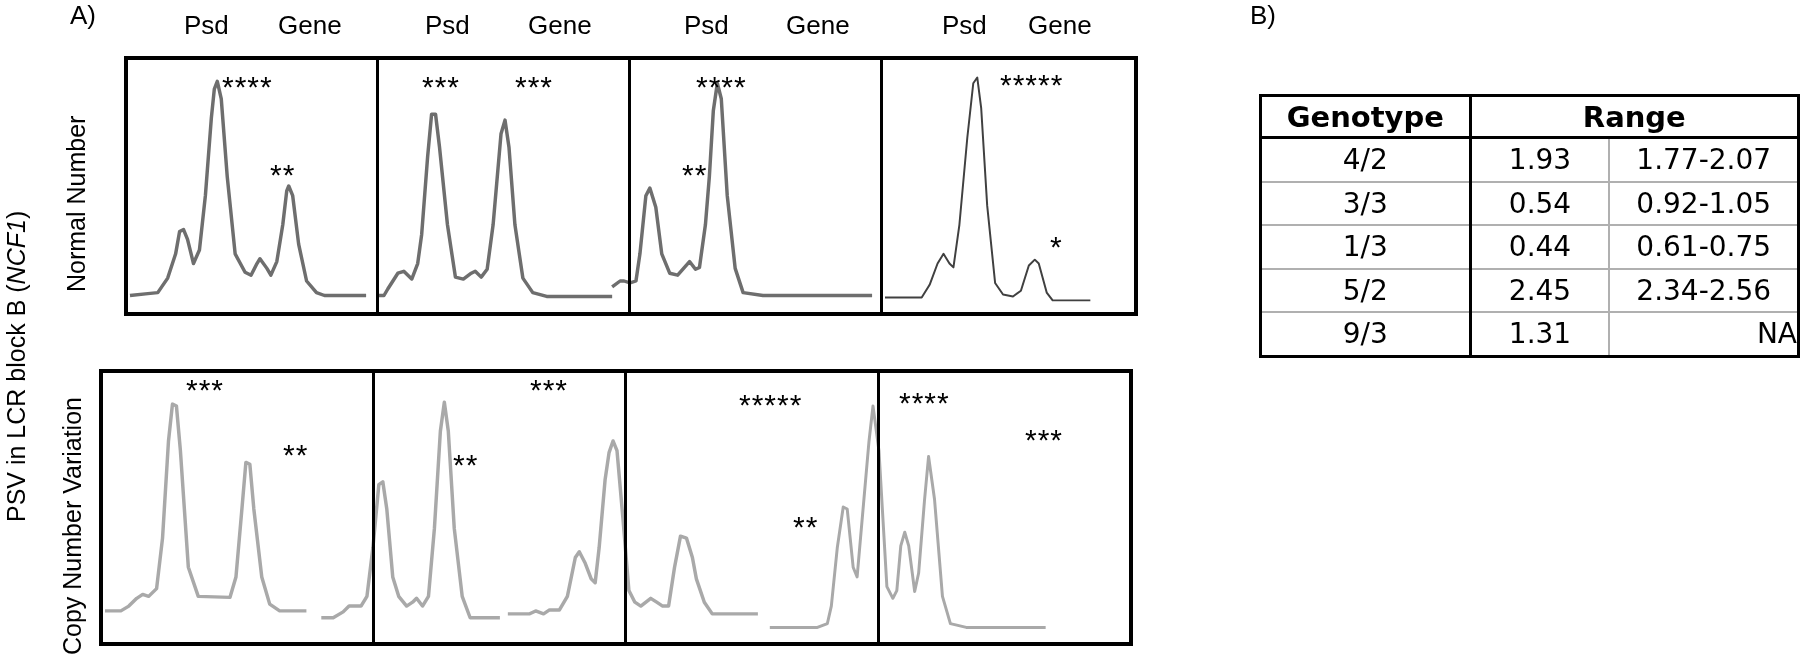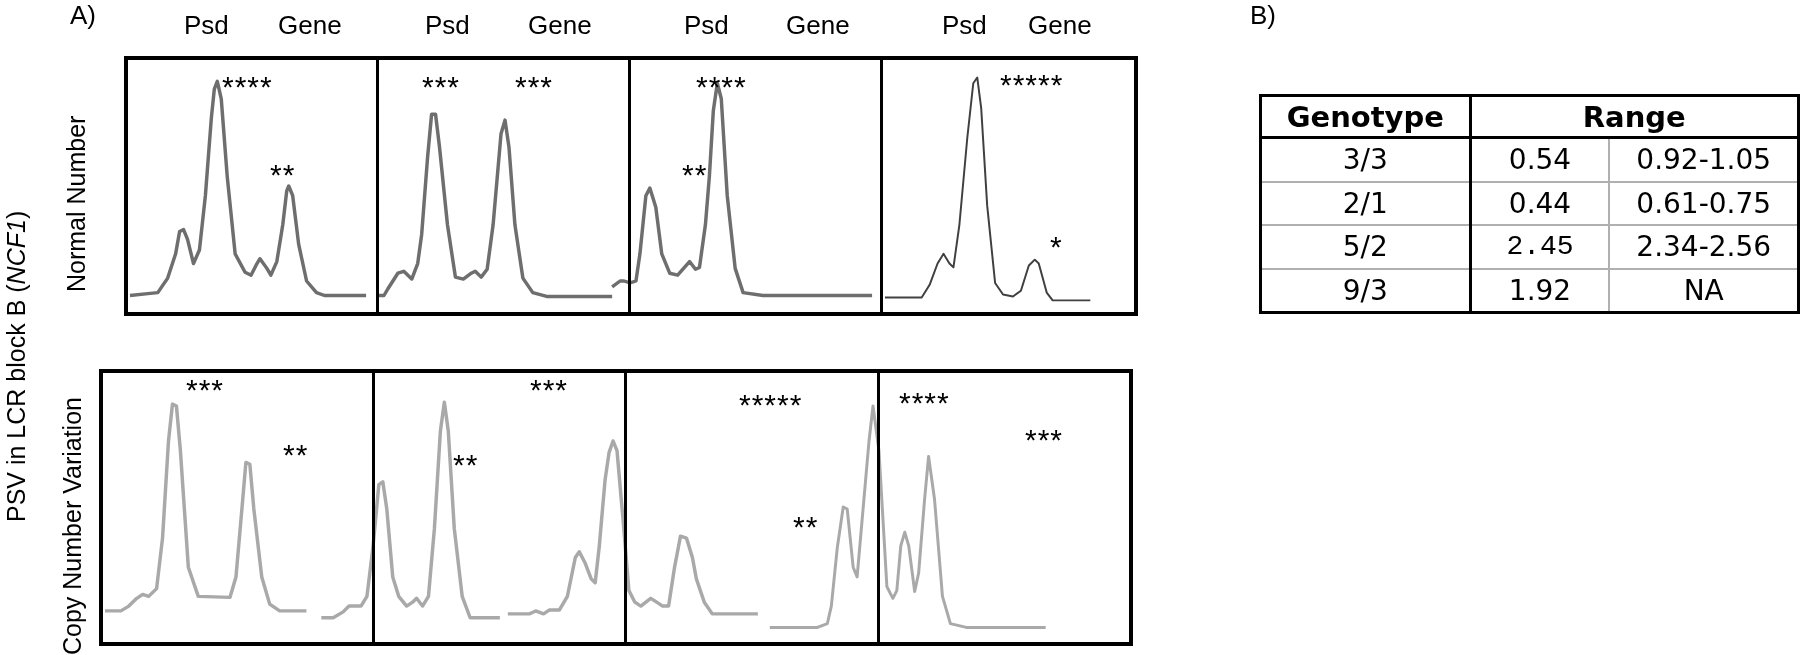--- a/index.html
+++ b/index.html
@@ -89,33 +89,38 @@
     <col style="width:210px">
       <col style="width:140px">
       <col style="width:190px">
   </colgroup>
   <tbody>
       <tr style="height:42px;">
     <th style="border-right:3px solid #000; border-bottom:3px solid #000;">Genotype</th>
     <th colspan="2" style="border-bottom:3px solid #000;">Range</th>
   </tr>
   <tr>
+    <td style="border-right:3px solid #000;">4/2</td>
+    <td style="border-right:2px solid #b0b0b0;">1.93</td>
+    <td>1.77-2.07</td>
+  </tr>
+  <tr>
     <td style="border-right:3px solid #000;">3/3</td>
     <td style="border-right:2px solid #b0b0b0;">0.54</td>
     <td>0.92-1.05</td>
   </tr>
   <tr>
-    <td style="border-right:3px solid #000;">2/1</td>
+    <td style="border-right:3px solid #000;">1/3</td>
     <td style="border-right:2px solid #b0b0b0;">0.44</td>
     <td>0.61-0.75</td>
   </tr>
   <tr>
     <td style="border-right:3px solid #000;">5/2</td>
-    <td style="border-right:2px solid #b0b0b0;font-family:Liberation Mono, monospace;">2.45</td>
+    <td style="border-right:2px solid #b0b0b0;">2.45</td>
     <td>2.34-2.56</td>
   </tr>
   <tr>
     <td style="border-right:3px solid #000; border-bottom:none;">9/3</td>
-    <td style="border-right:2px solid #b0b0b0; border-bottom:none;">1.92</td>
-    <td style="border-bottom:none;">NA</td>
+    <td style="border-right:2px solid #b0b0b0; border-bottom:none;">1.31</td>
+    <td style="border-bottom:none;text-align:right;">NA</td>
   </tr>
 </tbody>
   </table>
 
 </body></html>

